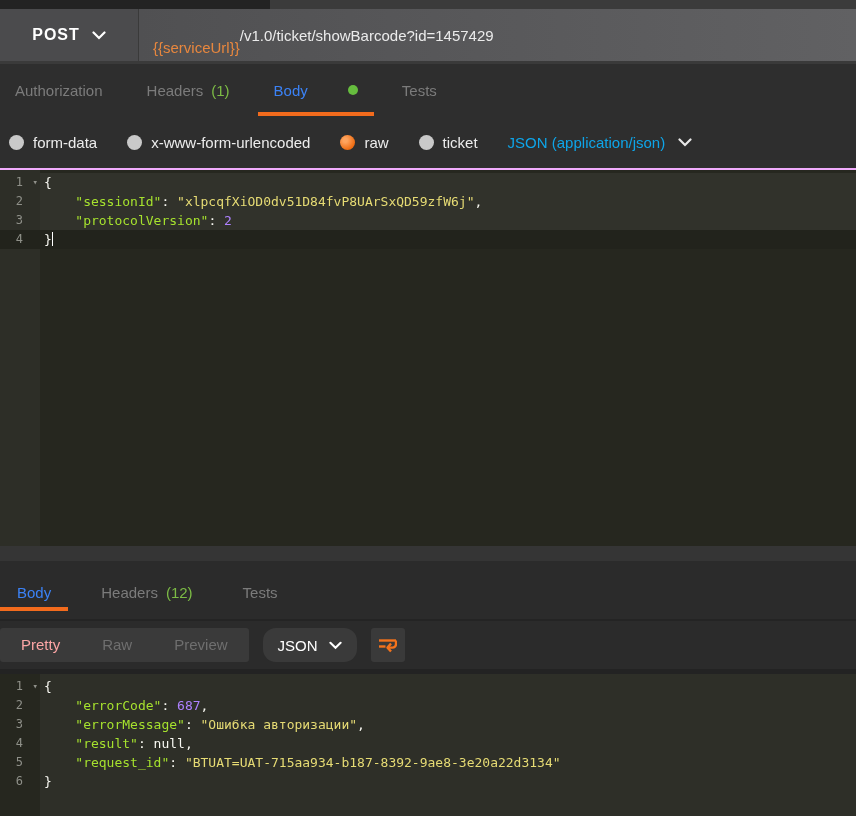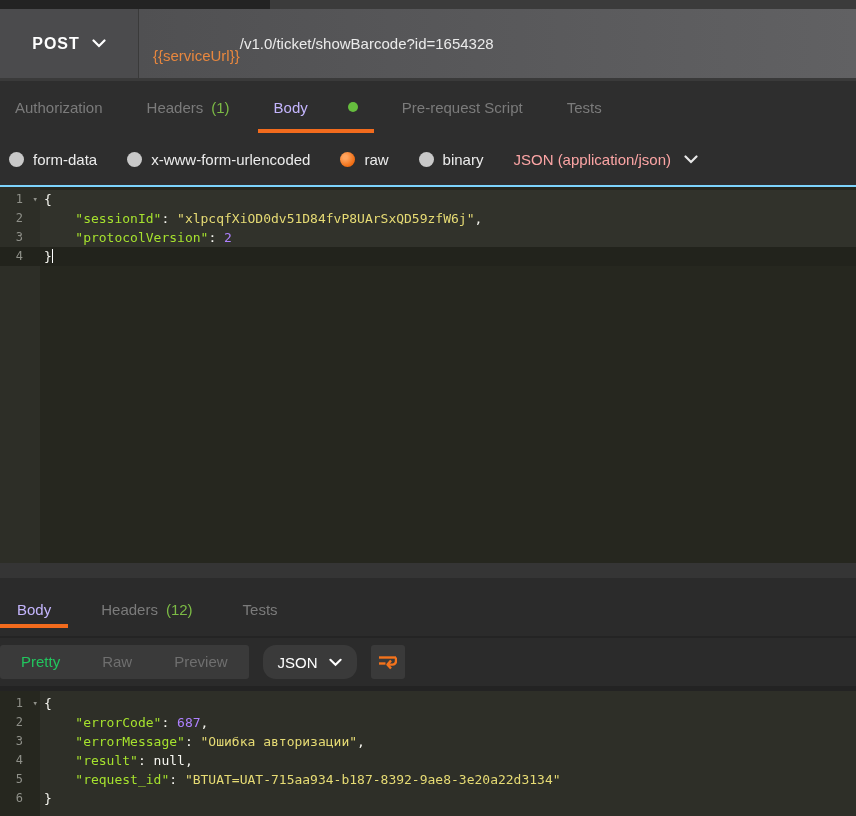--- a/index.html
+++ b/index.html
@@ -10,43 +10,43 @@
     -webkit-font-smoothing:antialiased;
   }
   .screen{width:856px;height:816px;display:flex;flex-direction:column;}
 
   
   .top-strip{height:9px;display:flex;flex:none;}
   .top-strip .seg-a{width:270px;background:#232323;}
   .top-strip .seg-b{flex:1;background:#3b3b3b;}
 
   
-  .url-bar{height:69px;display:flex;flex:none;}
+  .url-bar{height:52px;display:flex;flex:none;}
   .method-box{width:138px;flex:none;background:#4b4b4d;display:flex;align-items:center;justify-content:center;gap:12px;cursor:pointer;border-right:1px solid #3a3a3a;}
   .method-label{color:#ffffff;font-weight:bold;font-size:16px;letter-spacing:1px;}
   .url-field{flex:1;background:linear-gradient(90deg,#505052,#616163);display:flex;align-items:center;padding-left:14px;font-size:15px;color:#ebebeb;white-space:nowrap;cursor:text;}
   .url-var{color:#e8873e;margin-top:24px;}
   .chev{flex:none;}
 
   
   .req-tabs-wrap{height:55px;flex:none;background:#2e2e2e;border-top:3px solid #3a3a3a;box-sizing:border-box;display:flex;align-items:stretch;}
   .tab{position:relative;display:flex;align-items:center;gap:8px;padding:0 16px;margin-right:12px;color:#7b7b7b;font-size:15px;cursor:pointer;}
   .tab:first-child{padding-left:15px;}
-  .tab.active{color:#c4b5fd;gap:40px;}
+  .tab.active{color:#3b82f6;gap:40px;}
   .req-tabs-wrap .tab.active::after{content:"";position:absolute;left:0;right:0;bottom:0;height:4px;background:#f26b1d;}
   .tab .count{color:#7cbb45;}
   .tab .dot{width:10px;height:10px;border-radius:50%;background:#66bd3e;}
 
   
-  .body-type-row{height:54px;flex:none;background:#2e2e2e;display:flex;align-items:center;padding-left:9px;border-bottom:2px solid #7dd3fc;box-sizing:border-box;}
+  .body-type-row{height:54px;flex:none;background:#2e2e2e;display:flex;align-items:center;padding-left:9px;border-bottom:2px solid #f0abfc;box-sizing:border-box;}
   .radios{display:flex;align-items:center;gap:30px;}
   .radio-opt{display:flex;align-items:center;gap:9px;color:#ececec;font-size:15px;cursor:pointer;}
   .radio-circle{width:15px;height:15px;border-radius:50%;background:#c9c9c9;flex:none;}
   .radio-opt.selected .radio-circle{background:radial-gradient(circle at 35% 35%, #ffa45e 15%, #ef6c12 70%);}
-  .content-type{display:flex;align-items:center;gap:13px;margin-left:30px;color:#fca5a5;font-size:15px;cursor:pointer;}
+  .content-type{display:flex;align-items:center;gap:13px;margin-left:30px;color:#0ea5e9;font-size:15px;cursor:pointer;}
 
   
   .editor{font-family:"DejaVu Sans Mono",monospace;font-size:13px;box-sizing:border-box;padding-top:3px;}
   .editor.request{height:376px;flex:none;background:linear-gradient(90deg,#2d2e27 0,#2d2e27 40px,#26271f 40px);}
   .editor.response{flex:1;background:linear-gradient(90deg,#26271f 0,#26271f 40px,#2e2f28 40px);}
   .code-row{display:flex;height:19px;line-height:19px;}
   .gut{width:40px;flex:none;position:relative;color:#8f9089;font-size:12px;text-align:right;padding-right:17px;box-sizing:border-box;}
   .fold{position:absolute;right:2px;top:0;font-size:9px;color:#8f9089;cursor:pointer;}
   .code{flex:1;padding-left:4px;white-space:pre;color:#f8f8f2;}
   .editor.request .code-row.content .code{background:#31322b;}
@@ -59,21 +59,21 @@
 
   
   .splitter{height:15px;flex:none;background:#353535;cursor:row-resize;}
   .resp-tabs-wrap{height:58px;flex:none;background:#2b2b2b;display:flex;align-items:stretch;padding-top:4px;box-sizing:border-box;}
   .resp-tabs-wrap .tab{margin-right:16px;padding:0 17px;}
   .resp-tabs-wrap .tab.active::after{content:"";position:absolute;left:0;right:0;bottom:8px;height:4px;background:#f26b1d;}
   .divider{height:2px;flex:none;background:#242424;}
   .resp-toolbar{height:48px;flex:none;background:#2b2b2b;display:flex;align-items:center;gap:14px;}
   .view-group{display:flex;align-items:center;background:#3a3a3a;border-radius:3px;height:34px;}
   .view-btn{padding:0 21px;color:#6f6f6f;font-size:15px;cursor:pointer;line-height:34px;}
-  .view-btn.active{color:#22c55e;}
+  .view-btn.active{color:#fca5a5;}
   .format-dd{height:34px;background:#3a3a3a;border-radius:13px;display:flex;align-items:center;gap:11px;padding:0 15px;color:#ffffff;font-size:15px;cursor:pointer;}
   .wrap-btn{width:34px;height:34px;background:#3a3a3a;border-radius:3px;display:flex;align-items:center;justify-content:center;cursor:pointer;}
   .dark-strip{height:5px;flex:none;background:#232323;}
 </style>
 </head>
 <body>
 
 <div class="screen">
 
   <div class="top-strip">
@@ -83,61 +83,58 @@
 
   <div class="url-bar">
     <div class="method-box">
       <span class="method-label">POST</span>
       <svg class="chev" width="14" height="9" viewBox="0 0 14 9">
           <path d="M1.5 1.5 L7 7 L12.5 1.5" stroke="#ffffff" stroke-width="2.2" fill="none" stroke-linecap="round"></path>
         </svg>
     </div>
     <div class="url-field">
       <span class="url-var">{{serviceUrl}}</span>
-        <span>/v1.0/ticket/showBarcode?id=1654328</span>
+        <span>/v1.0/ticket/showBarcode?id=1457429</span>
     </div>
   </div>
 
   <div class="req-tabs-wrap">
       <div class="tab">
         <span>Authorization</span>
       </div>
       <div class="tab">
         <span>Headers</span>
         <span class="count">(1)</span>
       </div>
       <div class="tab active">
         <span>Body</span>
         <span class="dot"></span>
       </div>
       <div class="tab">
-        <span>Pre-request Script</span>
-      </div>
-      <div class="tab">
         <span>Tests</span>
       </div>
     </div>
 
   <div class="body-type-row">
     <div class="radios">
         <div class="radio-opt">
           <span class="radio-circle"></span>
           <span>form-data</span>
         </div>
         <div class="radio-opt">
           <span class="radio-circle"></span>
           <span>x-www-form-urlencoded</span>
         </div>
         <div class="radio-opt selected">
           <span class="radio-circle"></span>
           <span>raw</span>
         </div>
         <div class="radio-opt">
           <span class="radio-circle"></span>
-          <span>binary</span>
+          <span>ticket</span>
         </div>
       </div>
     <div class="content-type">
       <span>JSON (application/json)</span>
       <svg width="14" height="9" viewBox="0 0 14 9">
           <path d="M1.5 1.5 L7 7 L12.5 1.5" stroke="#e8e8e8" stroke-width="2.2" fill="none" stroke-linecap="round"></path>
         </svg>
     </div>
   </div>
 

